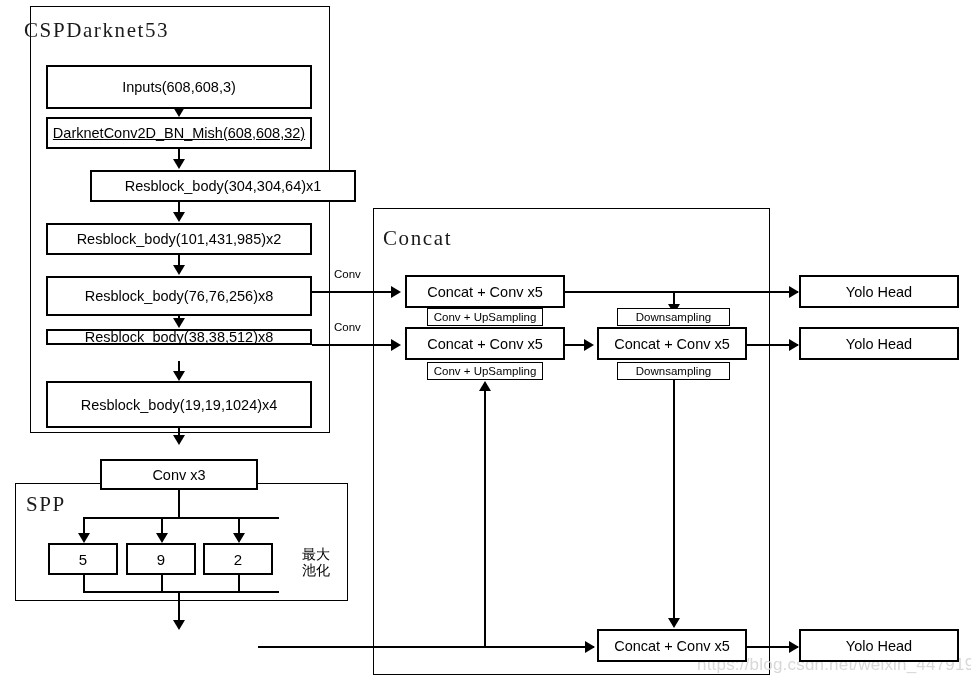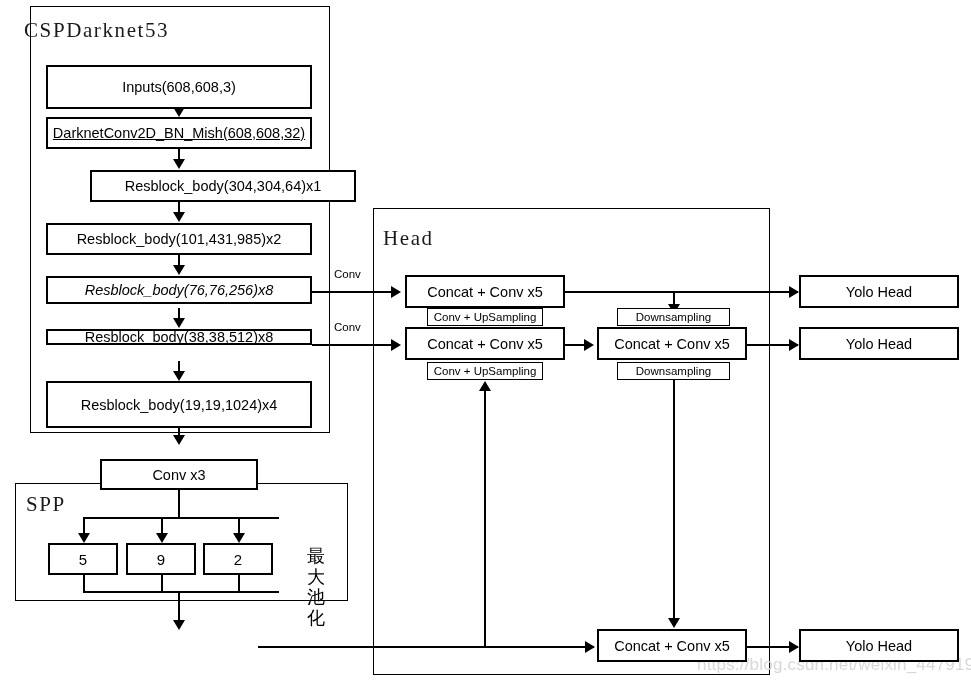--- a/index.html
+++ b/index.html
@@ -88,21 +88,21 @@
   
   .edge-label {
     position: absolute;
     font-size: 11.5px;
     color: #000;
     white-space: nowrap;
     z-index: 7;
   }
   .cjk-label {
     position: absolute;
-    font-size: 18px;
+    font-size: 14px;
     line-height: 1.15;
     color: #000;
     text-align: center;
     z-index: 7;
   }
   .watermark {
     position: absolute;
     font-size: 17px;
     color: #d8d8d8;
     white-space: nowrap;
@@ -130,21 +130,21 @@
   <div class="arrow arrow-down" style="left:173px; top:265px;"></div>
   <div class="line vline" style="left:178px; top:308px; height:16px;"></div>
   <div class="arrow arrow-down" style="left:173px; top:318px;"></div>
   <div class="line vline" style="left:178px; top:361px; height:16px;"></div>
   <div class="arrow arrow-down" style="left:173px; top:371px;"></div>
 
   <div class="node" style="left:46px; top:65px; width:266px; height:44px;">Inputs(608,608,3)</div>
   <div class="node" style="left:46px; top:117px; width:266px; height:32px;text-decoration:underline;">DarknetConv2D_BN_Mish(608,608,32)</div>
   <div class="node" style="left:46px; top:170px; width:266px; height:32px;margin-left:44px;">Resblock_body(304,304,64)x1</div>
   <div class="node" style="left:46px; top:223px; width:266px; height:32px;">Resblock_body(101,431,985)x2</div>
-  <div class="node" style="left:46px; top:276px; width:266px; height:28px;font-style:italic;">Resblock_body(76,76,256)x8</div>
+  <div class="node" style="left:46px; top:276px; width:266px; height:40px;">Resblock_body(76,76,256)x8</div>
   <div class="node" style="left:46px; top:329px; width:266px; height:16px;">Resblock_body(38,38,512)x8</div>
   <div class="node" style="left:46px; top:381px; width:266px; height:47px;">Resblock_body(19,19,1024)x4</div>
 
   <div class="line vline" style="left:178px; top:413px; height:28px;"></div>
   <div class="arrow arrow-down" style="left:173px; top:435px;"></div>
 
   <div class="line hline" style="left:312px; top:291px; width:84px;"></div>
   <div class="arrow arrow-right" style="left:391px; top:286px;"></div>
   <div class="edge-label" style="left:334px; top:268px;">Conv</div>
 
@@ -185,21 +185,21 @@
   <div class="arrow arrow-down" style="left:173px; top:620px;"></div>
 
 
   <div class="line hline" style="left:258px; top:646px; width:336px;"></div>
   <div class="arrow arrow-right" style="left:585px; top:641px;"></div>
 
   <div class="line vline" style="left:484px; top:390px; height:257px;"></div>
   <div class="arrow arrow-up" style="left:479px; top:381px;"></div>
 
   <div class="group" style="left:373px; top:208px; width:397px; height:467px;"></div>
-  <div class="group-title" style="left:383px; top:226px;">Head</div>
+  <div class="group-title" style="left:383px; top:226px;">Concat</div>
 
   <div class="node" style="left:405px; top:275px; width:160px; height:33px;">Concat + Conv x5</div>
 
   <div class="line hline" style="left:565px; top:291px; width:233px;"></div>
   <div class="arrow arrow-right" style="left:789px; top:286px;"></div>
 
   <div class="line vline" style="left:673px; top:291px; height:17px;"></div>
   <div class="arrow arrow-down" style="left:668px; top:304px;"></div>
 
   <div class="node small" style="left:427px; top:308px; width:116px; height:18px;">Conv + UpSampling</div>

